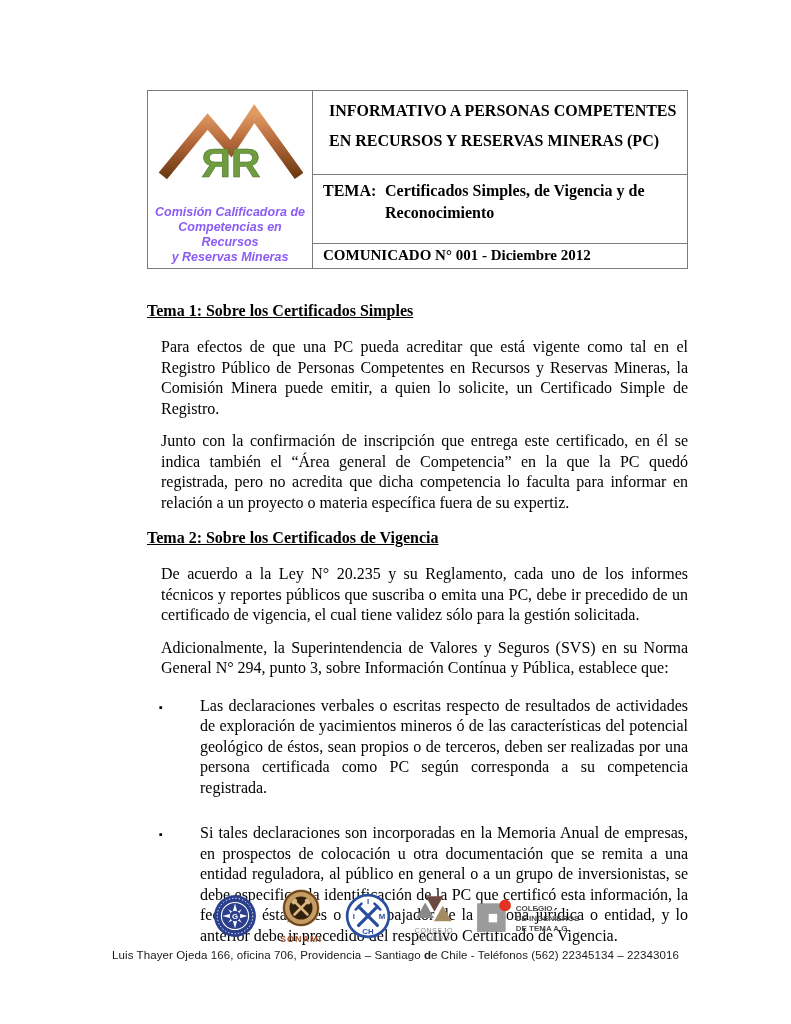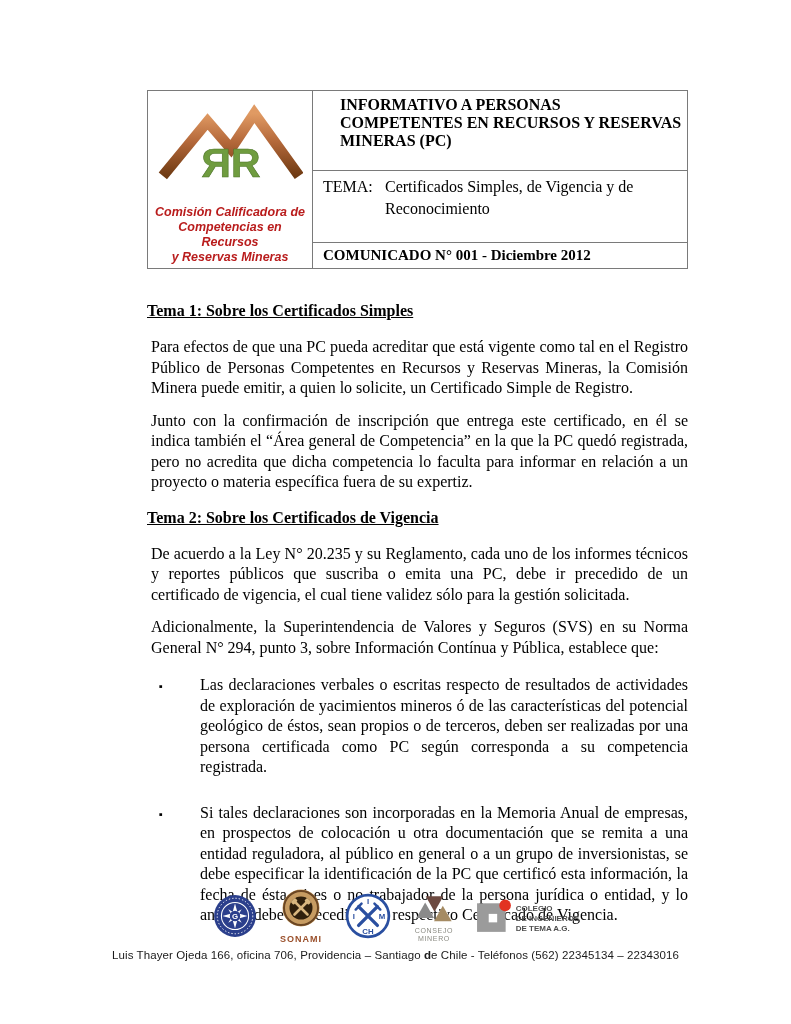--- a/index.html
+++ b/index.html
@@ -7,33 +7,33 @@
     position:relative;width:791px;height:1024px;background:#ffffff;
     font-family:"Liberation Serif", serif;color:#000;overflow:hidden;
   }
   .content{position:absolute;left:147px;top:90px;width:541px;}
 
   
   table.header-table{border-collapse:collapse;width:541px;table-layout:fixed;}
   table.header-table td{border:1px solid #7a7a7a;}
   .logo-cell{width:160px;text-align:center;vertical-align:middle;padding:3px 2px;}
   .logo-text{font-family:"Liberation Sans", sans-serif;font-style:italic;font-weight:bold;
-    color:#b91c1c;font-size:12.5px;line-height:15px;margin-top:19px;}
-  .title-cell{padding:5px 4px 14px 27px;font-weight:bold;font-size:16px;line-height:18px;vertical-align:top;border-radius:31px;}
+    color:#8b5cf6;font-size:12.5px;line-height:15px;margin-top:19px;}
+  .title-cell{padding:5px 4px 14px 16px;font-weight:bold;font-size:16px;line-height:30px;vertical-align:top;border-radius:31px;}
   .tema-cell{padding:5px 4px 16px 10px;vertical-align:top;}
-  .tema-row{display:flex;font-weight:normal;font-size:16px;line-height:22px;}
+  .tema-row{display:flex;font-weight:bold;font-size:16px;line-height:22px;}
   .tema-label{width:62px;flex:0 0 62px;}
   .tema-value{width:300px;}
   .comunicado-cell{padding:2px 10px 3px 10px;font-weight:bold;font-size:15px;line-height:18px;}
 
   
   .section-heading{font-size:16px;font-weight:bold;text-decoration:underline;
     margin:32px 0 16px 0;line-height:20px;}
   .section-heading.second{margin-top:15px;}
-  p.body-par{font-size:16px;line-height:20.5px;text-align:justify;margin:0 0 12px 4px;}
+  p.body-par{font-size:16px;line-height:20.5px;text-align:justify;margin:0 0 12px 14px;}
   .bullet-list{margin-top:17px;}
   .bullet-item{position:relative;padding-left:53px;margin-bottom:25px;
     font-size:16px;line-height:20.5px;text-align:justify;}
   .bullet-marker{position:absolute;left:12px;top:1px;font-size:11px;line-height:20.5px;}
 
   
   .footer{position:absolute;left:0;top:886px;width:791px;text-align:center;}
   .logo-row{display:flex;justify-content:center;align-items:center;gap:20px;height:60px;}
   .footer-logo{display:flex;align-items:center;}
   .colegio-wrap{display:flex;align-items:flex-end;gap:4px;}

